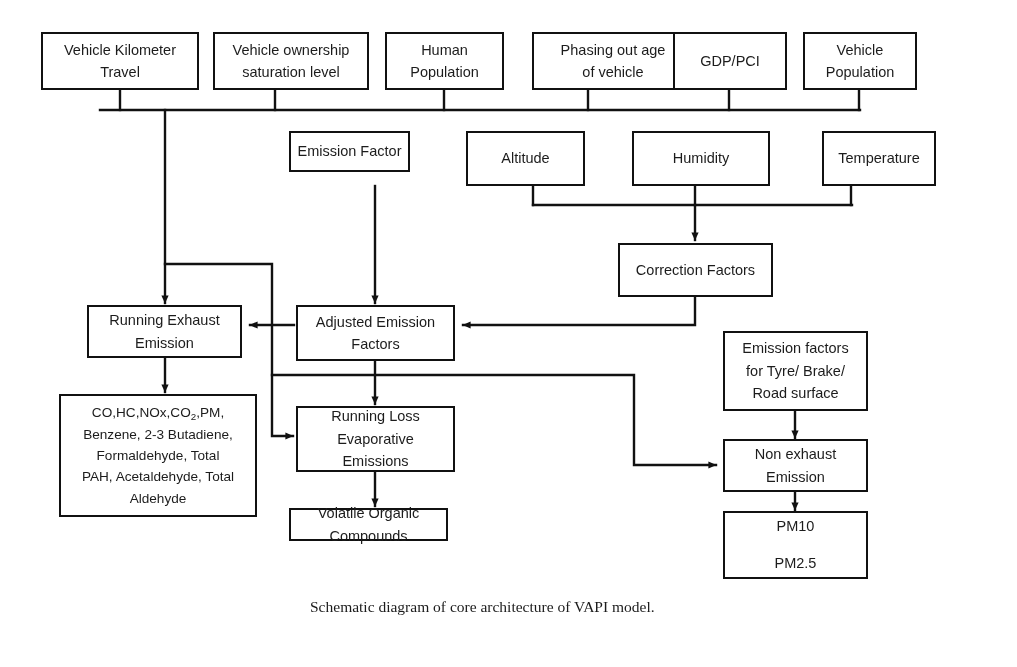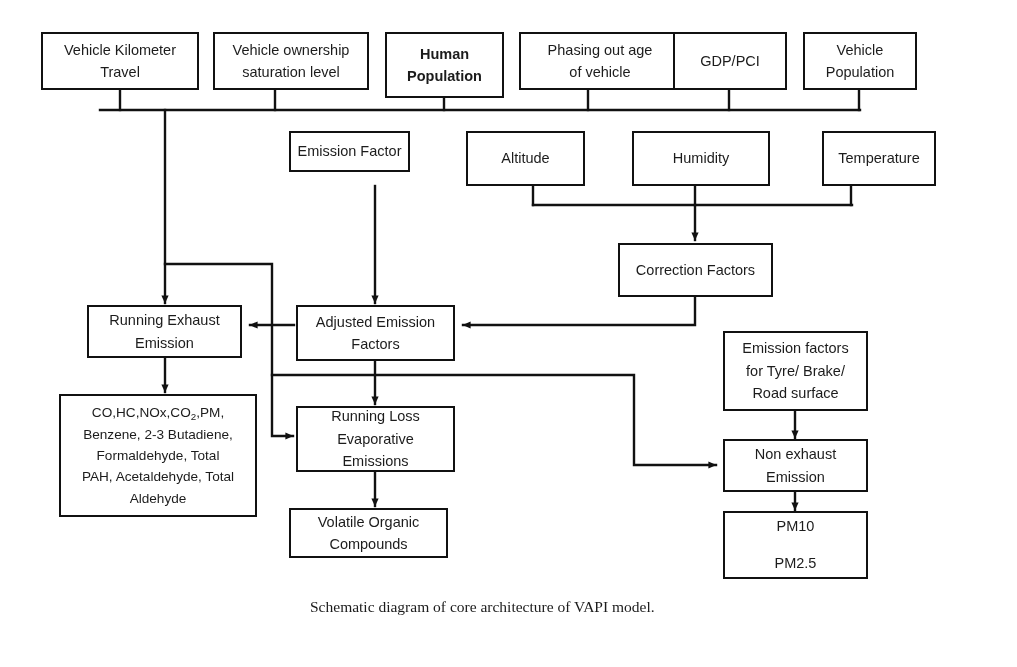--- a/index.html
+++ b/index.html
@@ -113,26 +113,26 @@
   <div class="node" style="left:41px; top:32px; width:158px; height:58px;">
     <span class="txt">Vehicle Kilometer
 Travel</span>
   </div>
 
   <div class="node" style="left:213px; top:32px; width:156px; height:58px;">
     <span class="txt">Vehicle ownership
 saturation level</span>
   </div>
 
-  <div class="node" style="left:385px; top:32px; width:119px; height:66px;font-weight:bold;">
+  <div class="node" style="left:385px; top:32px; width:119px; height:58px;">
     <span class="txt">Human
 Population</span>
   </div>
 
-  <div class="node" style="left:519px; top:32px; width:162px; height:58px;text-align:center;">
+  <div class="node" style="left:532px; top:32px; width:162px; height:58px;text-align:center;">
     <span class="txt">Phasing out age
 of vehicle</span>
   </div>
 
   <div class="node" style="left:673px; top:32px; width:114px; height:58px;">
     <span class="txt">GDP/PCI</span>
   </div>
 
   <div class="node" style="left:803px; top:32px; width:114px; height:58px;">
     <span class="txt">Vehicle
@@ -186,21 +186,21 @@
     <span class="txt">Running Loss
 Evaporative
 Emissions</span>
   </div>
 
   <div class="node" style="left:723px; top:439px; width:145px; height:53px;">
     <span class="txt">Non exhaust
 Emission</span>
   </div>
 
-  <div class="node" style="left:289px; top:508px; width:159px; height:50px;">
+  <div class="node" style="left:289px; top:508px; width:159px; height:33px;">
     <span class="txt">Volatile Organic
 Compounds</span>
   </div>
 
   <div class="node" style="left:723px; top:511px; width:145px; height:68px; line-height:1.3;">
     <span class="txt">PM10
 
 PM2.5</span>
   </div>
 

